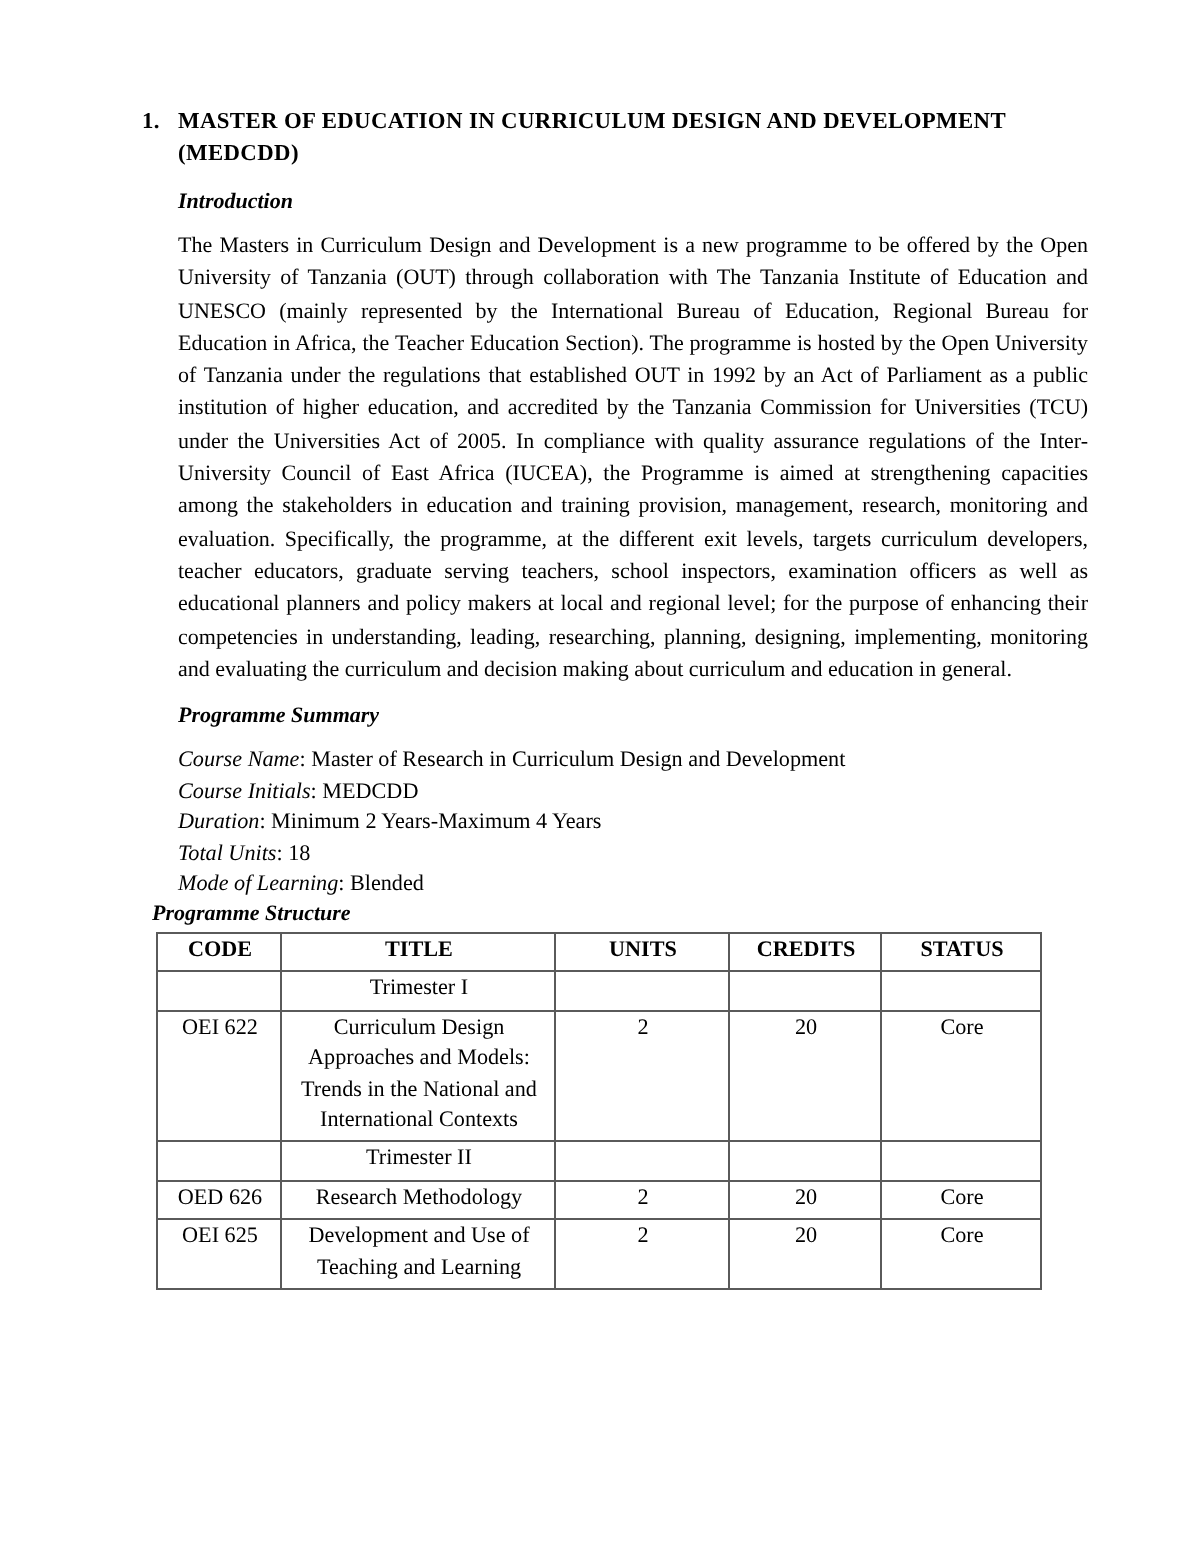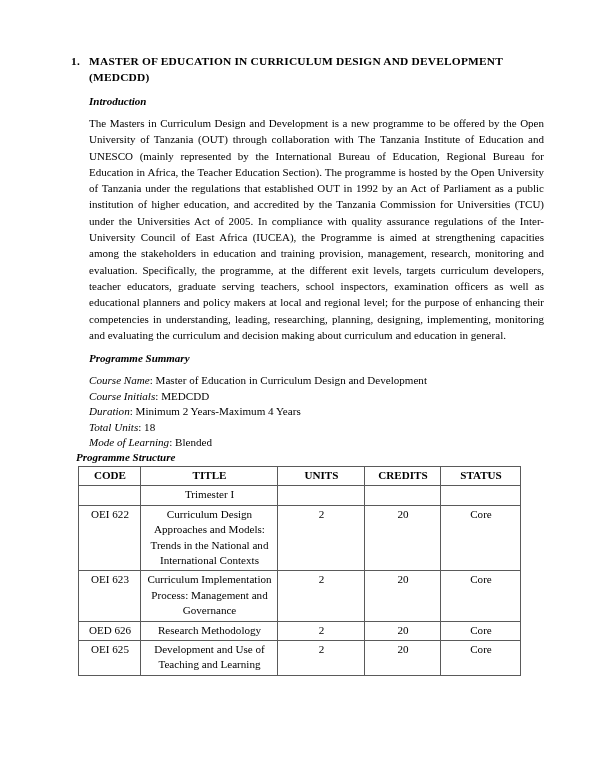--- a/index.html
+++ b/index.html
@@ -125,21 +125,21 @@
     <span class="htext">MASTER OF EDUCATION IN CURRICULUM DESIGN AND DEVELOPMENT (MEDCDD)</span>
   </div>
 
   <div class="sec-head" id="intro-head">Introduction</div>
 
   <div class="body-par">The Masters in Curriculum Design and Development is a new programme to be offered by the Open University of Tanzania (OUT) through collaboration with The Tanzania Institute of Education and UNESCO (mainly represented by the International Bureau of Education, Regional Bureau for Education in Africa, the Teacher Education Section). The programme is hosted by the Open University of Tanzania under the regulations that established OUT in 1992 by an Act of Parliament as a public institution of higher education, and accredited by the Tanzania Commission for Universities (TCU) under the Universities Act of 2005. In compliance with quality assurance regulations of the Inter-University Council of East Africa (IUCEA), the Programme is aimed at strengthening capacities among the stakeholders in education and training provision, management, research, monitoring and evaluation. Specifically, the programme, at the different exit levels, targets curriculum developers, teacher educators, graduate serving teachers, school inspectors, examination officers as well as educational planners and policy makers at local and regional level; for the purpose of enhancing their competencies in understanding, leading, researching, planning, designing, implementing, monitoring and evaluating the curriculum and decision making about curriculum and education in general.</div>
 
   <div class="sec-head" id="summary-head">Programme Summary</div>
 
   <div class="summary">
-      <div class="row"><span class="lbl">Course Name</span><span>: </span><span>Master of Education in Curriculum Design and Development</span></div>
+      <div class="row"><span class="lbl">Course Name</span><span>: </span><span>Master of Research in Curriculum Design and Development</span></div>
       <div class="row"><span class="lbl">Course Initials</span><span>:  </span><span>MEDCDD</span></div>
       <div class="row"><span class="lbl">Duration</span><span>:  </span><span>Minimum 2 Years-Maximum 4 Years</span></div>
       <div class="row"><span class="lbl">Total Units</span><span>:  </span><span>18</span></div>
       <div class="row"><span class="lbl">Mode of Learning</span><span>: </span><span>Blended</span></div>
     </div>
 
   <div class="sec-head" id="structure-head">Programme Structure</div>
 
   <table class="structure">
     <colgroup>
@@ -167,25 +167,25 @@
           <td class="center">&nbsp;</td>
         </tr>
         <tr>
           <td>OEI 622</td>
           <td>Curriculum Design Approaches and Models: Trends in the National and International Contexts</td>
           <td class="center">2</td>
           <td class="center">20</td>
           <td class="center">Core</td>
         </tr>
         <tr>
-          <td>OEI 623</td>
-          <td>Curriculum Implementation Process: Management and Governance</td>
-          <td class="center">2</td>
-          <td class="center">20</td>
-          <td class="center">Core</td>
+          <td>&nbsp;</td>
+          <td class="trimester">Trimester II</td>
+          <td class="center">&nbsp;</td>
+          <td class="center">&nbsp;</td>
+          <td class="center">&nbsp;</td>
         </tr>
         <tr>
           <td>OED 626</td>
           <td>Research Methodology</td>
           <td class="center">2</td>
           <td class="center">20</td>
           <td class="center">Core</td>
         </tr>
         <tr>
           <td>OEI 625</td>

